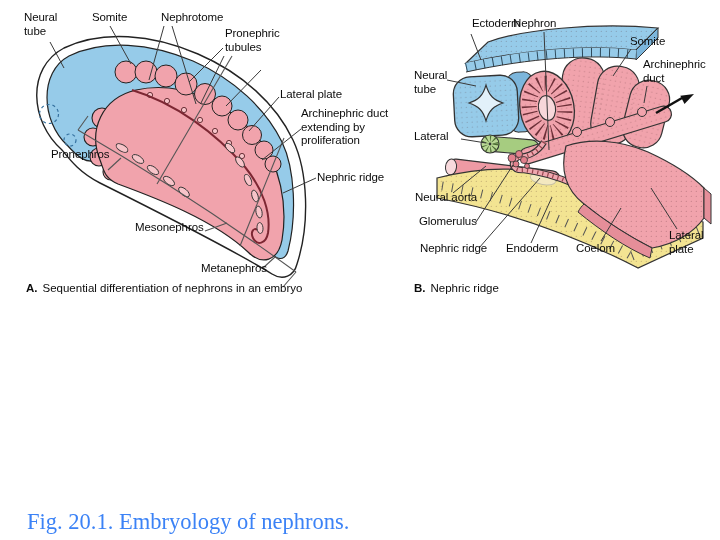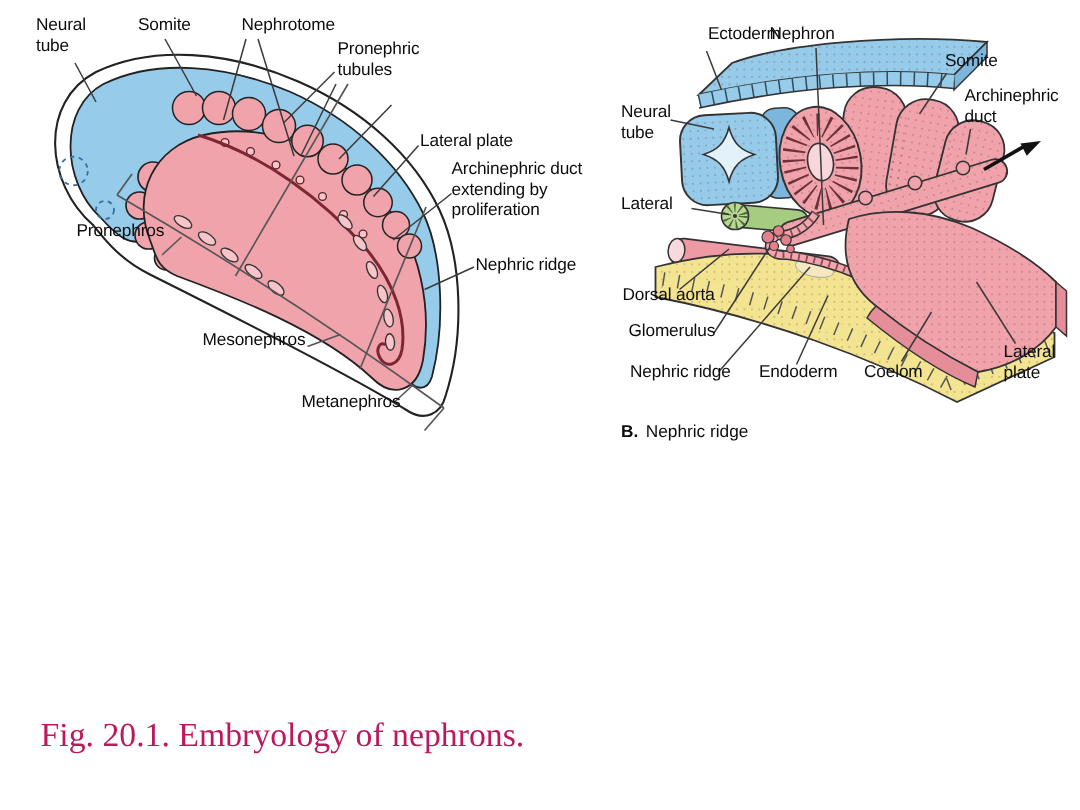--- a/index.html
+++ b/index.html
@@ -2,21 +2,21 @@
 <html><head>
 <meta charset="utf-8">
 <style>
   html,body{margin:0;padding:0;background:#fff;}
   #stage{position:relative;width:720px;height:540px;background:#fff;overflow:hidden;}
   #art{position:absolute;left:0;top:0;}
   .lbl{position:absolute;font:11.5px/1.18 "Liberation Sans","DejaVu Sans",sans-serif;
        color:#0c0c0c;white-space:pre-line;letter-spacing:-0.1px;}
   .panel-cap{position:absolute;font:11.5px/1.2 "Liberation Sans","DejaVu Sans",sans-serif;color:#0c0c0c;}
   .panel-cap .ltr{font-weight:bold;margin-right:5px;}
-  .fig-cap{position:absolute;font:22.5px/1.2 "Liberation Serif","DejaVu Serif",serif;color:#be185d;}
+  .fig-cap{position:absolute;font:22.5px/1.2 "Liberation Serif","DejaVu Serif",serif;color:#3b82f6;margin-top:32px;}
 </style>
 </head>
 <body>
 
 <div id="stage">
 
 <svg id="art" width="720" height="540" viewBox="0 0 720 540">
   <defs>
     <pattern id="stip" patternUnits="userSpaceOnUse" width="5" height="5">
       <circle cx="1.3" cy="1.3" r="0.65" fill="rgba(80,35,40,0.28)"></circle>
@@ -213,30 +213,33 @@
   <div class="lbl" style="left:225px;top:27px">Pronephric
 tubules</div>
   <div class="lbl" style="left:280px;top:88px">Lateral plate</div>
   <div class="lbl" style="left:301px;top:107px">Archinephric duct
 extending by
 proliferation</div>
   <div class="lbl" style="left:317px;top:171px">Nephric ridge</div>
   <div class="lbl" style="left:51px;top:148px">Pronephros</div>
   <div class="lbl" style="left:135px;top:221px">Mesonephros</div>
   <div class="lbl" style="left:201px;top:262px">Metanephros</div>
+  <div class="panel-cap" style="left:26px;top:282px">
+    <span class="ltr">A.</span><span>Sequential differentiation of nephrons in an embryo</span>
+  </div>
 
   <div class="lbl" style="left:472px;top:17px">Ectoderm</div>
   <div class="lbl" style="left:513px;top:17px">Nephron</div>
   <div class="lbl" style="left:630px;top:35px">Somite</div>
   <div class="lbl" style="left:643px;top:58px">Archinephric
 duct</div>
   <div class="lbl" style="left:414px;top:69px">Neural
 tube</div>
   <div class="lbl" style="left:414px;top:130px">Lateral</div>
-  <div class="lbl" style="left:415px;top:191px">Dorsal aorta</div>
+  <div class="lbl" style="left:415px;top:191px">Neural aorta</div>
   <div class="lbl" style="left:419px;top:215px">Glomerulus</div>
   <div class="lbl" style="left:420px;top:242px">Nephric ridge</div>
   <div class="lbl" style="left:506px;top:242px">Endoderm</div>
   <div class="lbl" style="left:576px;top:242px">Coelom</div>
   <div class="lbl" style="left:669px;top:229px">Lateral
 plate</div>
   <div class="panel-cap" style="left:414px;top:282px">
     <span class="ltr">B.</span><span>Nephric ridge</span>
   </div>
 

